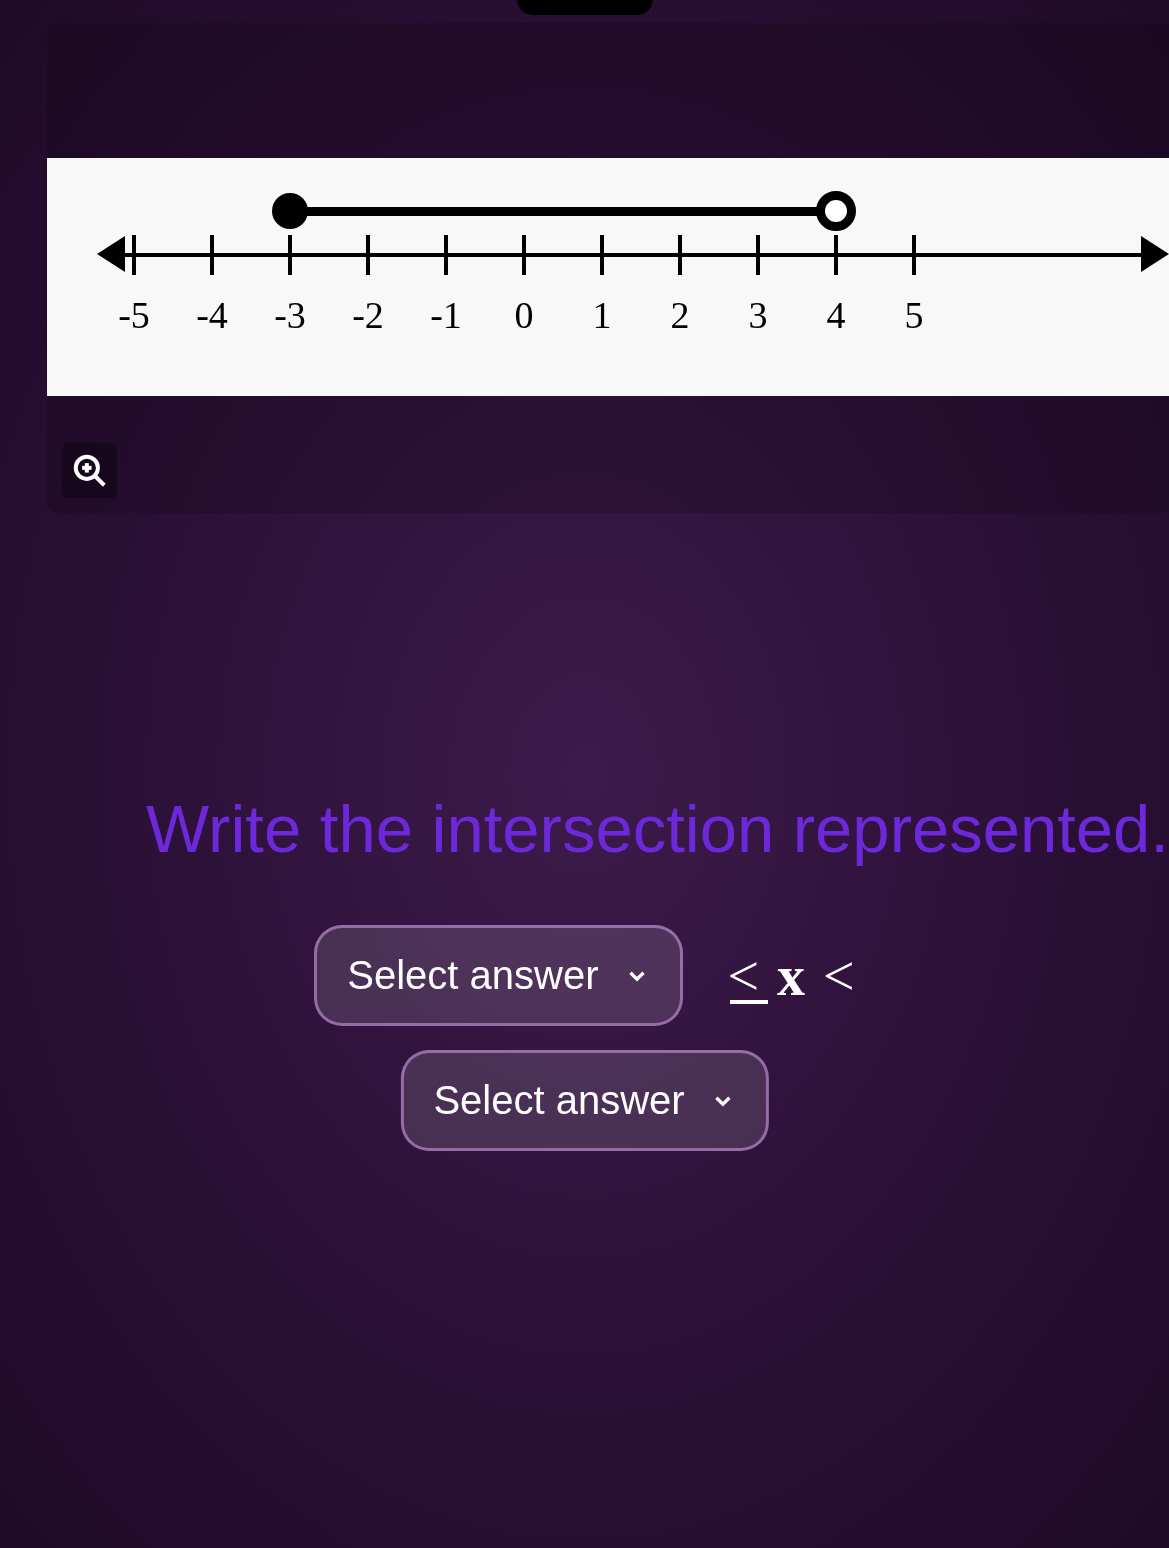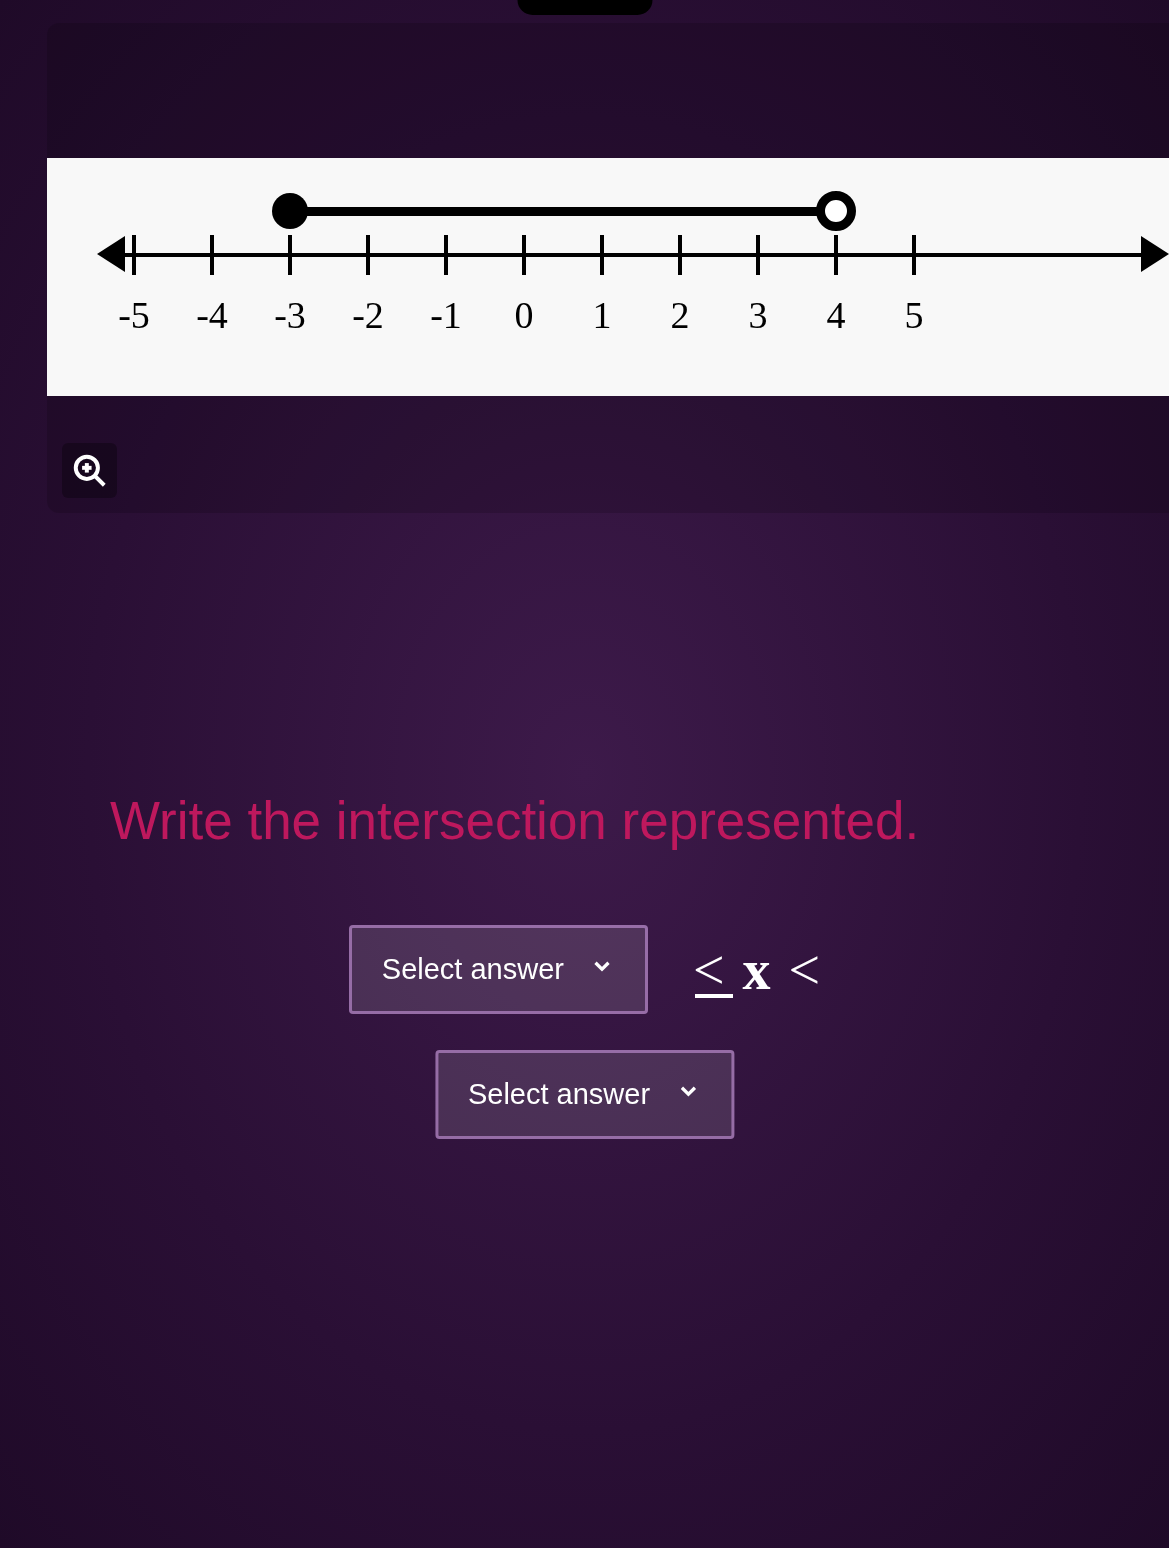--- a/index.html
+++ b/index.html
@@ -142,43 +142,43 @@
       align-items: center;
       justify-content: center;
       cursor: pointer;
     }
     
     .question-text {
       position: absolute;
       top: 790px;
       left: 110px;
       right: 0;
-      font-size: 53px;
-      color: #be185d;
-      text-align: left;
+      font-size: 67px;
+      color: #6d28d9;
+      text-align: right;
       font-weight: 400;
     }
     
     .answer-row {
       position: absolute;
       top: 925px;
       left: 0;
       right: 0;
       display: flex;
       align-items: center;
       justify-content: center;
       gap: 45px;
     }
     
     .select-dropdown {
       background: rgba(255,255,255,0.12);
       border: 3px solid rgba(200,150,220,0.6);
-      border-radius: 4px;
+      border-radius: 28px;
       padding: 25px 30px;
-      font-size: 29px;
+      font-size: 40px;
       color: white;
       display: flex;
       align-items: center;
       gap: 25px;
       cursor: pointer;
     }
     
     .select-dropdown-2 {
       position: absolute;
       top: 1050px;

